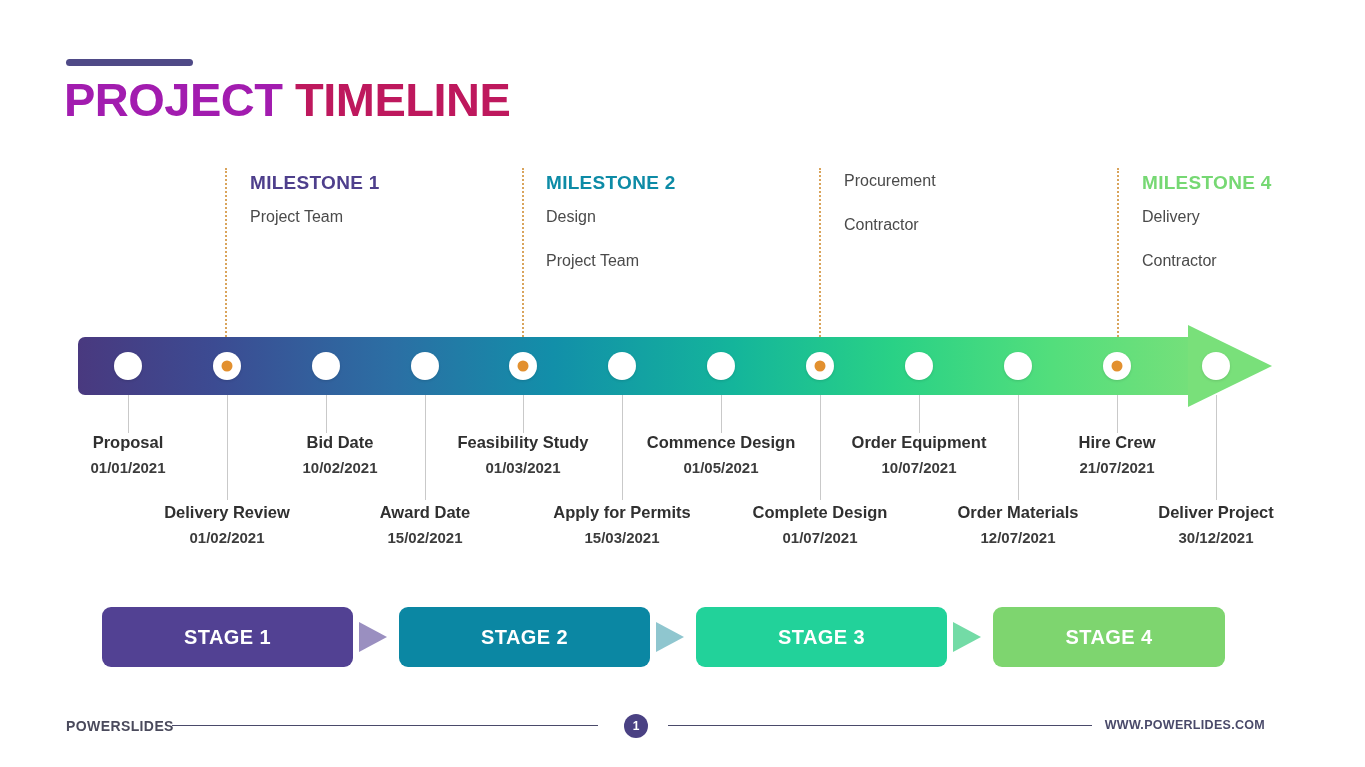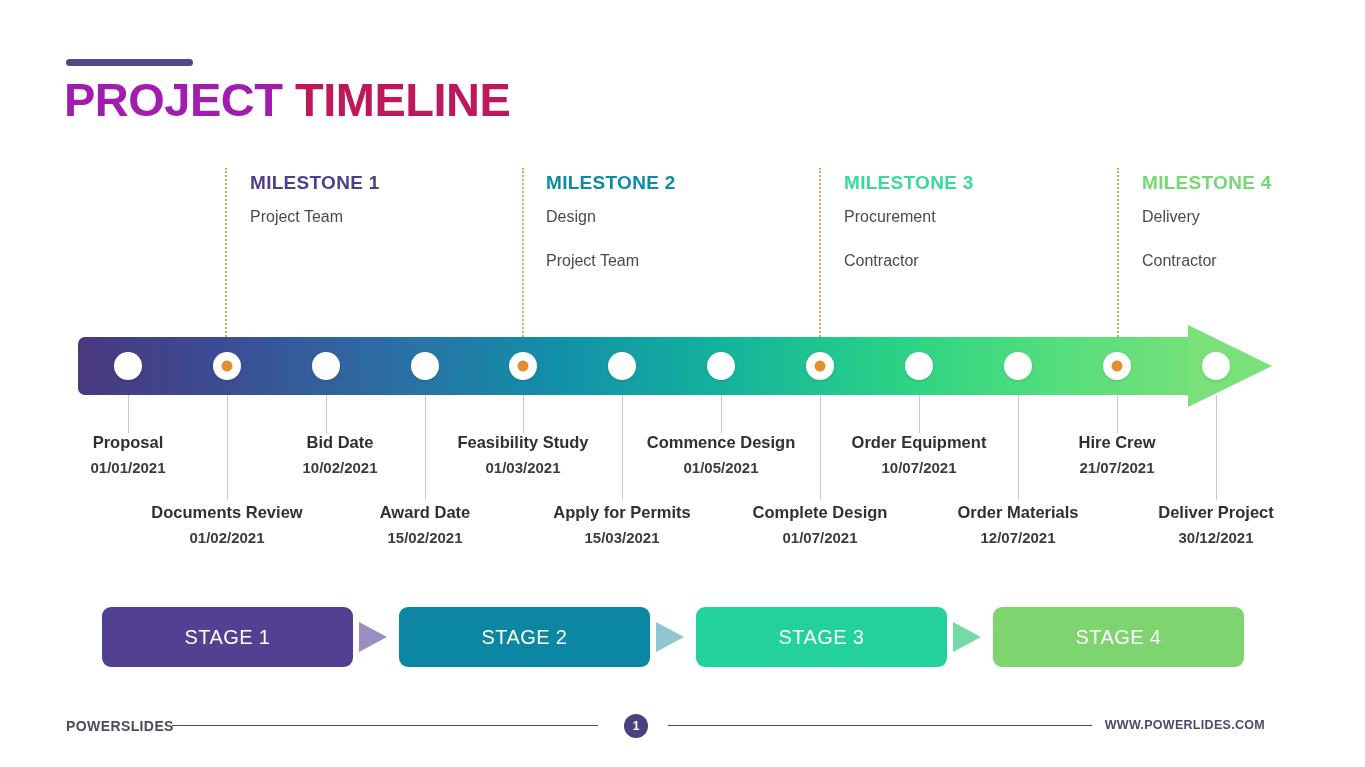--- a/index.html
+++ b/index.html
@@ -102,21 +102,21 @@
   .event .ev-date {
     font-size:15px; font-weight:bold; color:#3c3c3c; margin-top:5px;
   }
   .event.up   { top:431px; }
   .event.down { top:501px; }
 
   
   .stage {
     position:absolute; top:607px; height:60px;
     border-radius:9px;
-    color:#ffffff; font-size:20px; font-weight:normal; letter-spacing:0.4px;
+    color:#ffffff; font-size:20px; font-weight:bold; letter-spacing:0.4px;
     display:flex; align-items:center; justify-content:center;
   }
   .stage-arrow {
     position:absolute; top:622px; width:0; height:0;
     border-top:15px solid transparent;
     border-bottom:15px solid transparent;
   }
 
   
   #footer-brand {
@@ -164,21 +164,20 @@
     <div class="milestone" style="left: 250px;">
       <div class="ms-title" style="color: rgb(78, 63, 140);">MILESTONE 1</div>
       <div class="ms-owner">Project Team</div>
     </div>
     <div class="milestone" style="left: 546px;">
       <div class="ms-title" style="color: rgb(13, 139, 166);">MILESTONE 2</div>
       <div class="ms-cat">Design</div>
       <div class="ms-owner">Project Team</div>
     </div>
     <div class="milestone" style="left: 844px;">
-      <div class="ms-title" style="color: rgb(58, 217, 154);">MILESTONE 3</div>
       <div class="ms-cat">Procurement</div>
       <div class="ms-owner">Contractor</div>
     </div>
     <div class="milestone" style="left: 1142px;">
       <div class="ms-title" style="color: rgb(118, 216, 115);">MILESTONE 4</div>
       <div class="ms-cat">Delivery</div>
       <div class="ms-owner">Contractor</div>
     </div>
   </div>
 
@@ -215,21 +214,21 @@
     <div class="tick short" style="left: 1117px;"></div>
     <div class="tick long" style="left: 1216px;"></div>
   </div>
 
 <div id="events">
     <div class="event up" style="left: 43px;">
       <div class="ev-name">Proposal</div>
       <div class="ev-date">01/01/2021</div>
     </div>
     <div class="event down" style="left: 142px;">
-      <div class="ev-name">Documents Review</div>
+      <div class="ev-name">Delivery Review</div>
       <div class="ev-date">01/02/2021</div>
     </div>
     <div class="event up" style="left: 255px;">
       <div class="ev-name">Bid Date</div>
       <div class="ev-date">10/02/2021</div>
     </div>
     <div class="event down" style="left: 340px;">
       <div class="ev-name">Award Date</div>
       <div class="ev-date">15/02/2021</div>
     </div>
@@ -264,21 +263,21 @@
     <div class="event down" style="left: 1131px;">
       <div class="ev-name">Deliver Project</div>
       <div class="ev-date">30/12/2021</div>
     </div>
   </div>
 
 <div id="stages">
     <div class="stage" style="left: 102px; width: 251px; background: rgb(82, 65, 147);">STAGE 1</div>
     <div class="stage" style="left: 399px; width: 251px; background: rgb(11, 135, 163);">STAGE 2</div>
     <div class="stage" style="left: 696px; width: 251px; background: rgb(34, 210, 154);">STAGE 3</div>
-    <div class="stage" style="left: 993px; width: 251px; background: rgb(126, 213, 111);">STAGE 4</div>
+    <div class="stage" style="left: 993px; width: 232px; background: rgb(126, 213, 111);">STAGE 4</div>
   </div>
 <div id="stage-arrows">
     <div class="stage-arrow" style="left: 359px; border-left: 28px solid rgb(154, 143, 192);"></div>
     <div class="stage-arrow" style="left: 656px; border-left: 28px solid rgb(143, 198, 207);"></div>
     <div class="stage-arrow" style="left: 953px; border-left: 28px solid rgb(115, 219, 166);"></div>
   </div>
 
 <div id="footer-brand">POWERSLIDES</div>
 <div id="footer-line-left"></div>
 <div id="page-badge">1</div>

